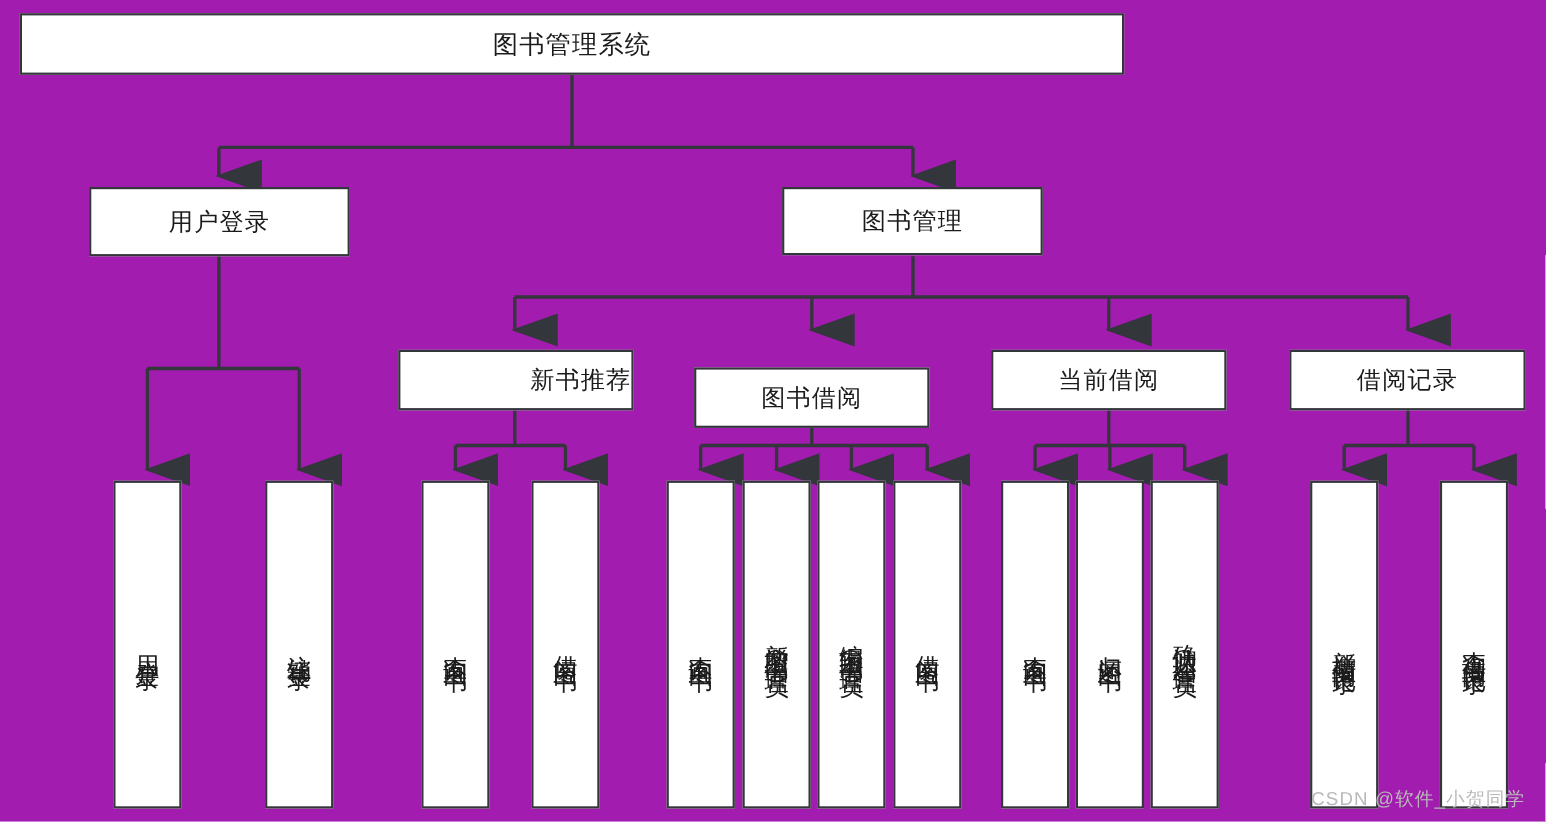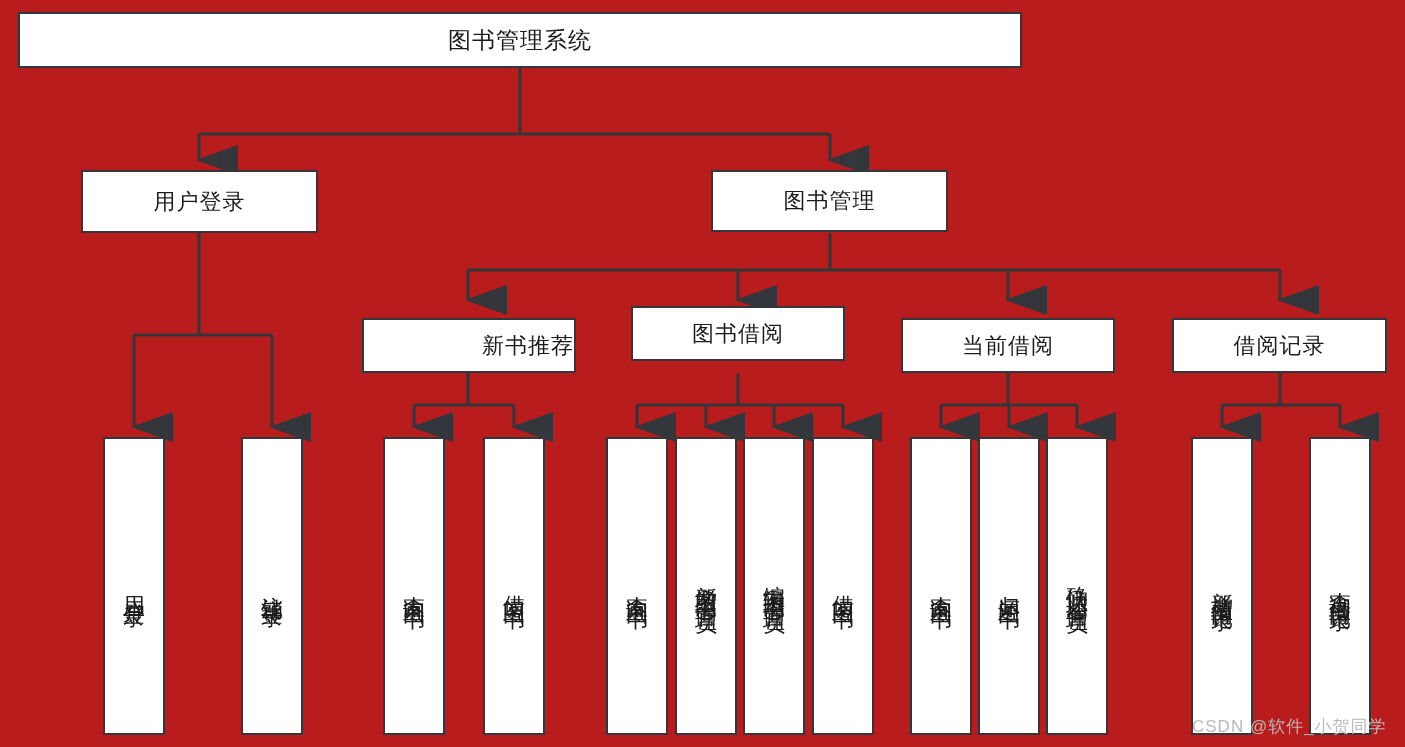--- a/index.html
+++ b/index.html
@@ -7,21 +7,21 @@
     padding: 0;
     background: #ffffff;
   }
   body {
     font-family: "Liberation Sans", "DejaVu Sans", sans-serif;
   }
   #canvas {
     position: relative;
     width: 1405px;
     height: 747px;
-    background: #b91c1c;
+    background: #a21caf;
     overflow: hidden;
   }
   svg#wires {
     position: absolute;
     left: 0;
     top: 0;
     width: 1405px;
     height: 747px;
   }
   .node {
@@ -128,21 +128,21 @@
   <div class="node node-h" style="left:81px; top:170px; width:237px; height:63px;">
     <span>用户登录</span>
   </div>
   <div class="node node-h" style="left:711px; top:170px; width:237px; height:62px;">
     <span>图书管理</span>
   </div>
 
   <div class="node node-h" style="left:362px; top:318px; width:214px; height:55px;justify-content:flex-end;">
     <span>新书推荐</span>
   </div>
-  <div class="node node-h" style="left:631px; top:306px; width:214px; height:55px;">
+  <div class="node node-h" style="left:631px; top:334px; width:214px; height:55px;">
     <span>图书借阅</span>
   </div>
   <div class="node node-h" style="left:901px; top:318px; width:214px; height:55px;">
     <span>当前借阅</span>
   </div>
   <div class="node node-h" style="left:1172px; top:318px; width:215px; height:55px;">
     <span>借阅记录</span>
   </div>
 
   <div class="node node-v" style="left:103px; top:437px; width:62px; height:298px;">

